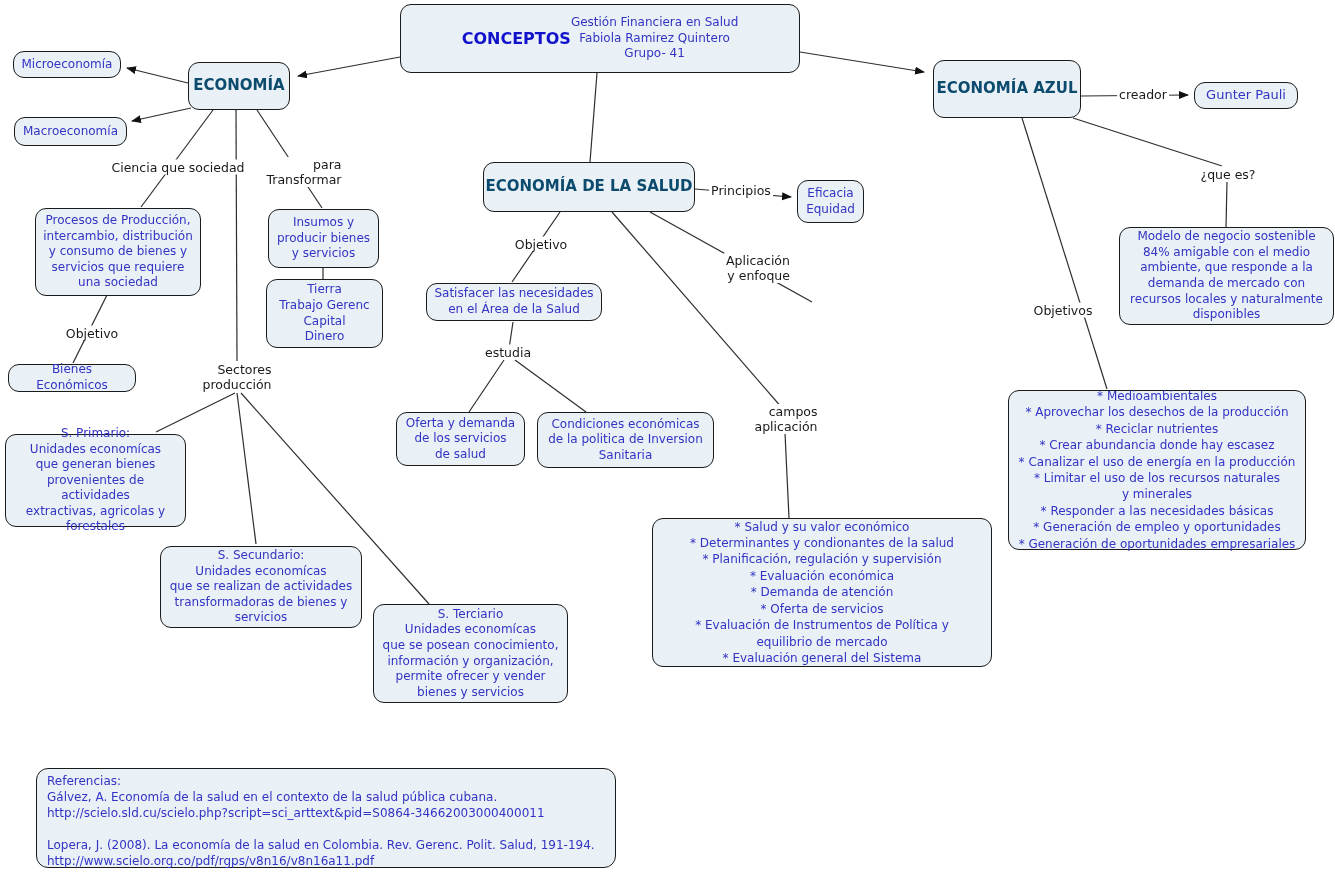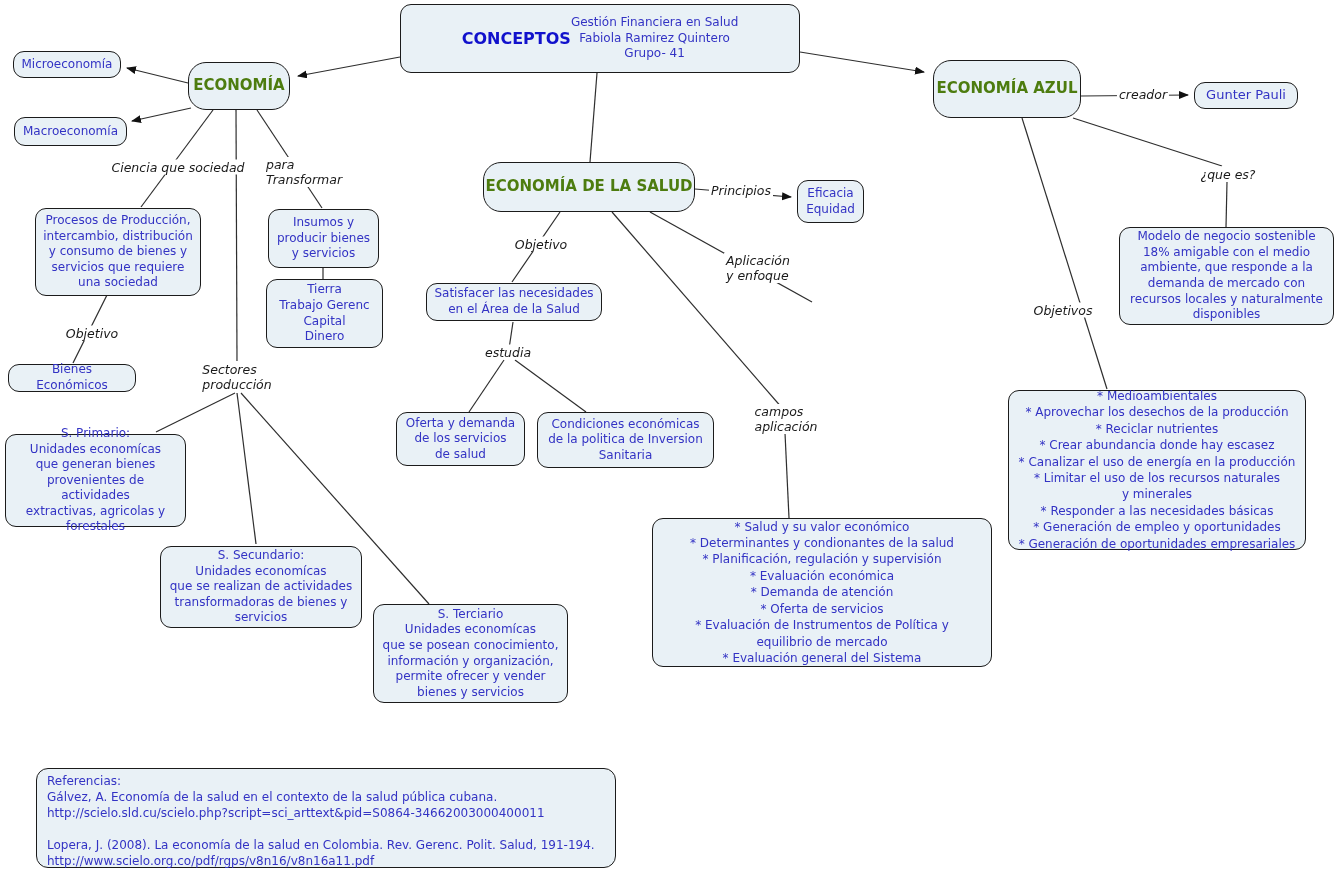--- a/index.html
+++ b/index.html
@@ -10,30 +10,30 @@
   #edges{position:absolute;left:0;top:0;width:1335px;height:873px;z-index:1;}
   .node{
     position:absolute;z-index:2;box-sizing:border-box;
     background:#e9f1f6;border:1px solid #1b1b1b;border-radius:11px;
     display:flex;flex-direction:row;align-items:center;justify-content:center;
     text-align:center;color:#3333c4;font-size:12px;line-height:1.3;
     white-space:pre-line;padding:3px 6px;
   }
   .node .node-title{font-weight:bold;color:#1111cc;font-size:16px;line-height:1.2;}
   .node .node-text{white-space:pre-line;}
-  .node.header{font-weight:bold;color:#4d7c0f;font-size:15px;white-space:nowrap;border-radius:18px;}
+  .node.header{font-weight:bold;color:#0c4a6e;font-size:15px;white-space:nowrap;}
   .node.small-list{font-size:12px;line-height:1.37;}
   .node.refs{
     text-align:left;align-items:flex-start;justify-content:flex-start;
     border-radius:12px;padding:5px 10px;line-height:1.33;margin-left:8px;
   }
   .edge-label{
     position:absolute;z-index:3;transform:translate(-50%,-50%);
-    color:#1a1a1a;font-size:12.5px;line-height:1.2;text-align:left;
-    white-space:pre-line;background:#ffffff;padding:0 2px;font-style:italic;
+    color:#1a1a1a;font-size:12.5px;line-height:1.2;text-align:right;
+    white-space:pre-line;background:#ffffff;padding:0 2px;
   }
 </style>
 </head>
 <body>
 
 <div id="canvas">
 
   <svg id="edges" viewBox="0 0 1335 873" xmlns="http://www.w3.org/2000/svg">
     <defs>
       <marker id="arrow" markerWidth="11" markerHeight="9" refX="9" refY="4" orient="auto" markerUnits="userSpaceOnUse">
@@ -148,21 +148,21 @@
 que se posean conocimiento,
 información y organización,
 permite ofrecer y vender
 bienes y servicios</div>
 
   <div class="node header" style="left:933px;top:60px;width:148px;height:58px">ECONOMÍA AZUL</div>
 
   <div class="node" style="left:1194px;top:82px;width:104px;height:27px;font-size:13px">Gunter Pauli</div>
 
   <div class="node" style="left:1119px;top:227px;width:215px;height:98px">Modelo de negocio sostenible
-18% amigable con el medio
+84% amigable con el medio
 ambiente, que responde a la
 demanda de mercado con
 recursos locales y naturalmente
 disponibles</div>
 
   <div class="node small-list" style="left:1008px;top:390px;width:298px;height:160px">* Medioambientales
 * Aprovechar los desechos de la producción
 * Reciclar nutrientes
 * Crear abundancia donde hay escasez
 * Canalizar el uso de energía en la producción

